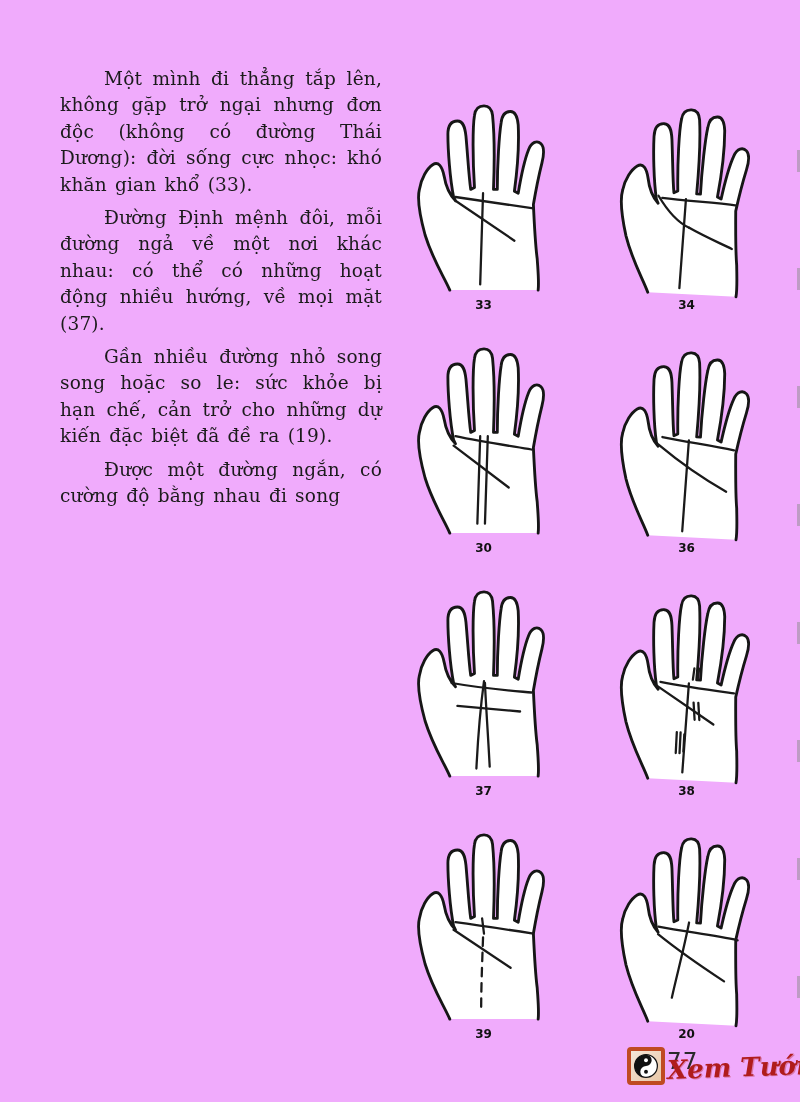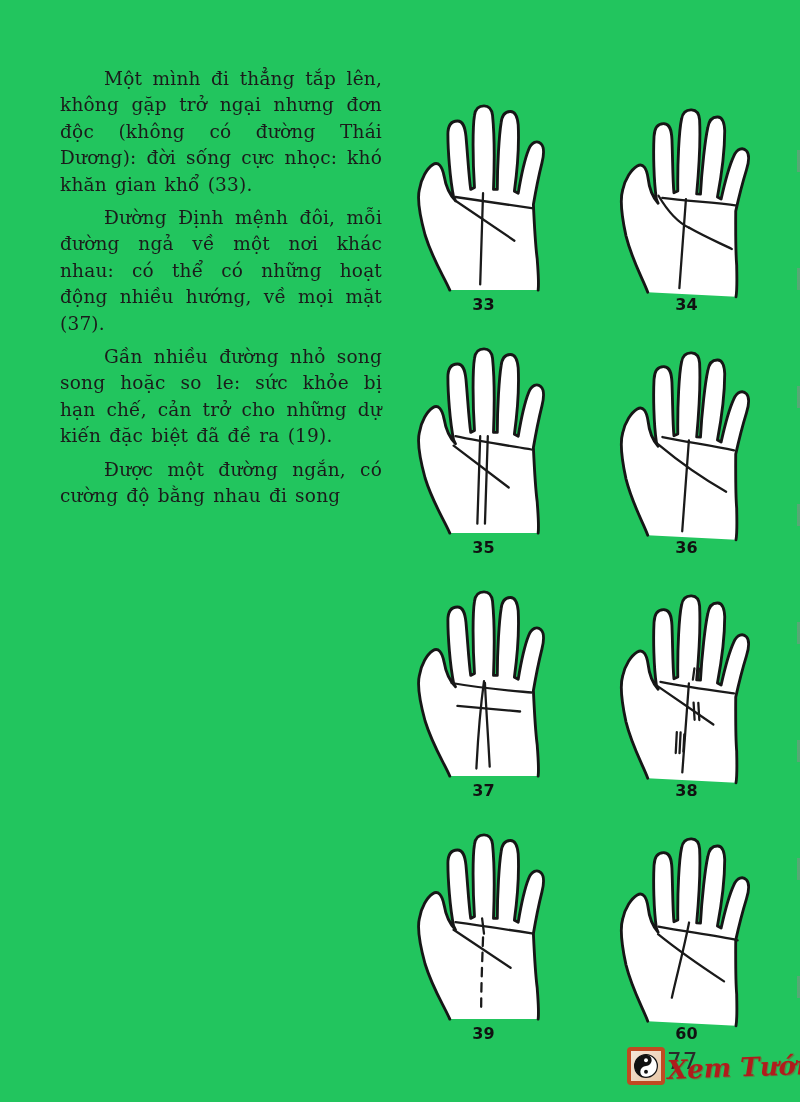--- a/index.html
+++ b/index.html
@@ -1,19 +1,19 @@
 <!DOCTYPE html>
 <html><head>
 <meta charset="utf-8">
 <style>
   html,body{margin:0;padding:0;}
   .page{
     position:relative;
     width:800px;height:1102px;
-    background:#22c55e;
+    background:#f0abfc;
     overflow:hidden;
     font-family:"DejaVu Serif","Liberation Serif",serif;
   }
   
   .text-col{
     position:absolute;left:60px;top:66px;width:322px;
     color:#1b1b1b;
   }
   .text-col p{
     margin:0 0 7px 0;
@@ -31,21 +31,21 @@
     grid-template-columns:1fr 1fr;
     grid-auto-rows:243px;
   }
   .figure{
     display:flex;flex-direction:column;align-items:center;justify-content:flex-end;
   }
   .figure svg{display:block;}
   .figure:nth-child(even) svg{transform:rotate(3deg) translateY(4px);}
   .figure-caption{
     font-family:"DejaVu Sans","Liberation Sans",sans-serif;
-    font-weight:bold;font-size:16px;color:#111;
+    font-weight:bold;font-size:12px;color:#111;
     margin-top:2px;line-height:16px;
   }
   .hand-outline{fill:#ffffff;stroke:#161616;stroke-width:3;stroke-linecap:round;stroke-linejoin:round;}
   .palm-line{fill:none;stroke:#1a1a1a;stroke-width:2.4;stroke-linecap:round;}
   .palm-line.dashed{stroke-dasharray:9 7;}
   
   .right-edge{
     position:absolute;right:0;top:150px;height:880px;width:3px;
     background:repeating-linear-gradient(to bottom, rgba(140,140,140,.5) 0 22px, transparent 22px 118px);
   }
@@ -112,21 +112,21 @@
         <span class="figure-caption">34</span>
       </div>
       <div class="figure">
         <svg width="152" height="196" viewBox="0 0 160 200">
             <path class="hand-outline" d="M44,198 C38,184 26,166 18,140 C12,118 10,100 12,92 C14,80 20,70 26,66 C32,62 36,68 38,78 C40,90 44,98 50,104 L48,100 C44,80 42,50 42,34 C42,24 46,20 52,20 C58,20 60,26 61,36 C63,58 64,78 66,92 L70,90 C68,60 68,26 70,14 C71,6 76,4 80,4 C84,4 88,6 89,14 C91,34 91,66 90,92 L94,92 C94,66 96,34 98,22 C99,12 104,10 108,10 C112,10 115,14 116,24 C117,44 115,72 112,94 L116,96 C119,78 123,60 127,50 C130,42 136,40 140,44 C144,48 143,56 141,64 C137,80 134,96 132,108 C133,130 134,150 136,165 C137,180 138,190 137,198"></path>
             <path class="palm-line" d="M73,188 L76,96"></path>
           <path class="palm-line" d="M81,188 L84,96"></path>
           <path class="palm-line" d="M50,96 C78,102 106,106 130,110"></path>
           <path class="palm-line" d="M48,106 L106,150"></path>
           </svg>
-        <span class="figure-caption">35</span>
+        <span class="figure-caption">30</span>
       </div>
       <div class="figure">
         <svg width="152" height="196" viewBox="0 0 160 200">
             <path class="hand-outline" d="M44,198 C38,184 26,166 18,140 C12,118 10,100 12,92 C14,80 20,70 26,66 C32,62 36,68 38,78 C40,90 44,98 50,104 L48,100 C44,80 42,50 42,34 C42,24 46,20 52,20 C58,20 60,26 61,36 C63,58 64,78 66,92 L70,90 C68,60 68,26 70,14 C71,6 76,4 80,4 C84,4 88,6 89,14 C91,34 91,66 90,92 L94,92 C94,66 96,34 98,22 C99,12 104,10 108,10 C112,10 115,14 116,24 C117,44 115,72 112,94 L116,96 C119,78 123,60 127,50 C130,42 136,40 140,44 C144,48 143,56 141,64 C137,80 134,96 132,108 C133,130 134,150 136,165 C137,180 138,190 137,198"></path>
             <path class="palm-line" d="M80,192 L82,96"></path>
           <path class="palm-line" d="M54,94 C80,98 106,100 130,104"></path>
           <path class="palm-line" d="M50,102 C74,120 100,136 124,148"></path>
           </svg>
         <span class="figure-caption">36</span>
       </div>
@@ -166,21 +166,21 @@
           </svg>
         <span class="figure-caption">39</span>
       </div>
       <div class="figure">
         <svg width="152" height="196" viewBox="0 0 160 200">
             <path class="hand-outline" d="M44,198 C38,184 26,166 18,140 C12,118 10,100 12,92 C14,80 20,70 26,66 C32,62 36,68 38,78 C40,90 44,98 50,104 L48,100 C44,80 42,50 42,34 C42,24 46,20 52,20 C58,20 60,26 61,36 C63,58 64,78 66,92 L70,90 C68,60 68,26 70,14 C71,6 76,4 80,4 C84,4 88,6 89,14 C91,34 91,66 90,92 L94,92 C94,66 96,34 98,22 C99,12 104,10 108,10 C112,10 115,14 116,24 C117,44 115,72 112,94 L116,96 C119,78 123,60 127,50 C130,42 136,40 140,44 C144,48 143,56 141,64 C137,80 134,96 132,108 C133,130 134,150 136,165 C137,180 138,190 137,198"></path>
             <path class="palm-line" d="M50,98 C80,102 110,104 134,108"></path>
           <path class="palm-line" d="M82,92 C78,120 72,148 68,172"></path>
           <path class="palm-line" d="M50,106 C72,122 98,138 122,152"></path>
           </svg>
-        <span class="figure-caption">60</span>
+        <span class="figure-caption">20</span>
       </div>
     </div>
 
   <div class="right-edge"></div>
 
   <div class="footer">
     <span class="page-number">77</span>
     <span class="logo-box">
       <svg width="26" height="26" viewBox="0 0 32 32">
         <circle cx="16" cy="16" r="14" fill="#ffffff" stroke="#111" stroke-width="1.5"></circle>

